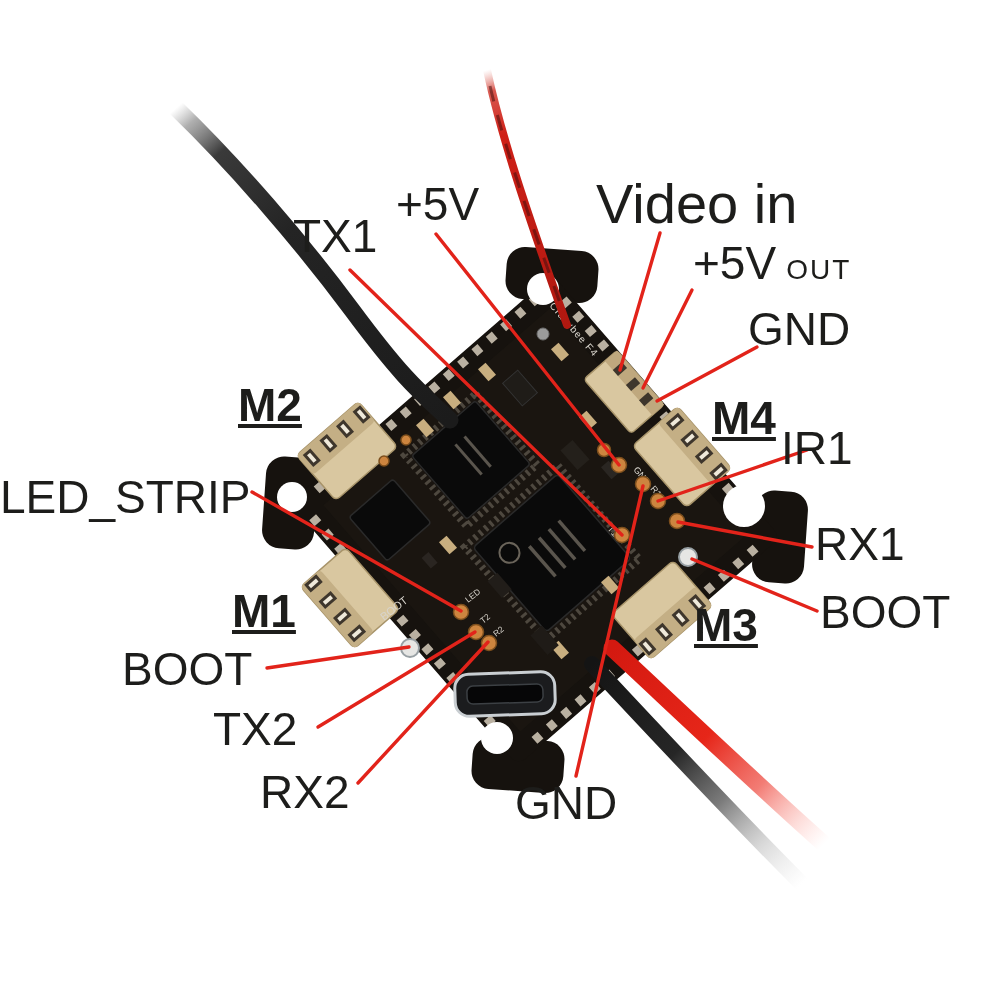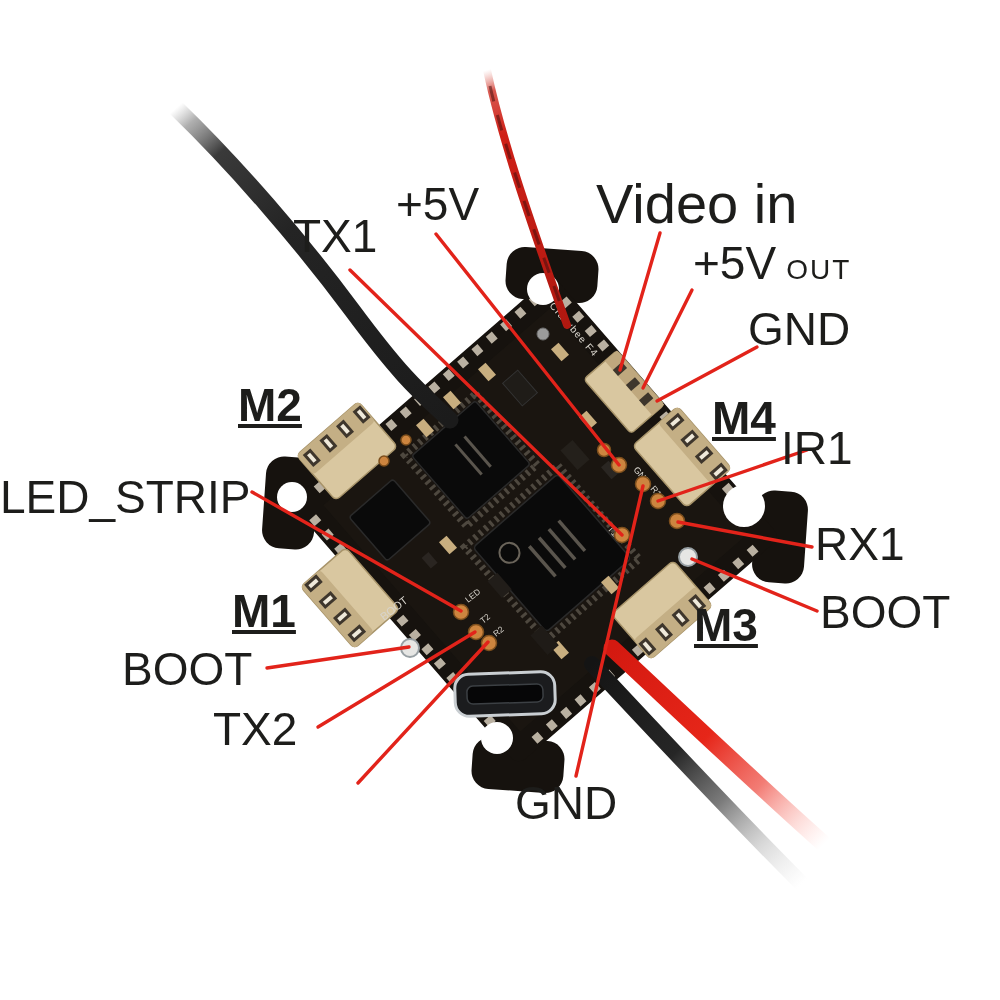--- a/index.html
+++ b/index.html
@@ -251,16 +251,17 @@
     <div class="lbl bold" style="left:238px;top:382px">M2</div>
     <div class="lbl bold" style="left:712px;top:395px">M4</div>
     <div class="lbl" style="left:781px;top:425px">IR1</div>
     <div class="lbl" style="left:0px;top:474px">LED_STRIP</div>
     <div class="lbl" style="left:815px;top:521px">RX1</div>
     <div class="lbl bold" style="left:232px;top:588px">M1</div>
     <div class="lbl" style="left:820px;top:589px">BOOT</div>
     <div class="lbl bold" style="left:694px;top:602px">M3</div>
     <div class="lbl" style="left:122px;top:646px">BOOT</div>
     <div class="lbl" style="left:213px;top:706px">TX2</div>
+    <div class="lbl" style="left:260px;top:769px">RX2</div>
     <div class="lbl" style="left:515px;top:780px">GND</div>
   </div>
 
 </div>
 
 </body></html>

